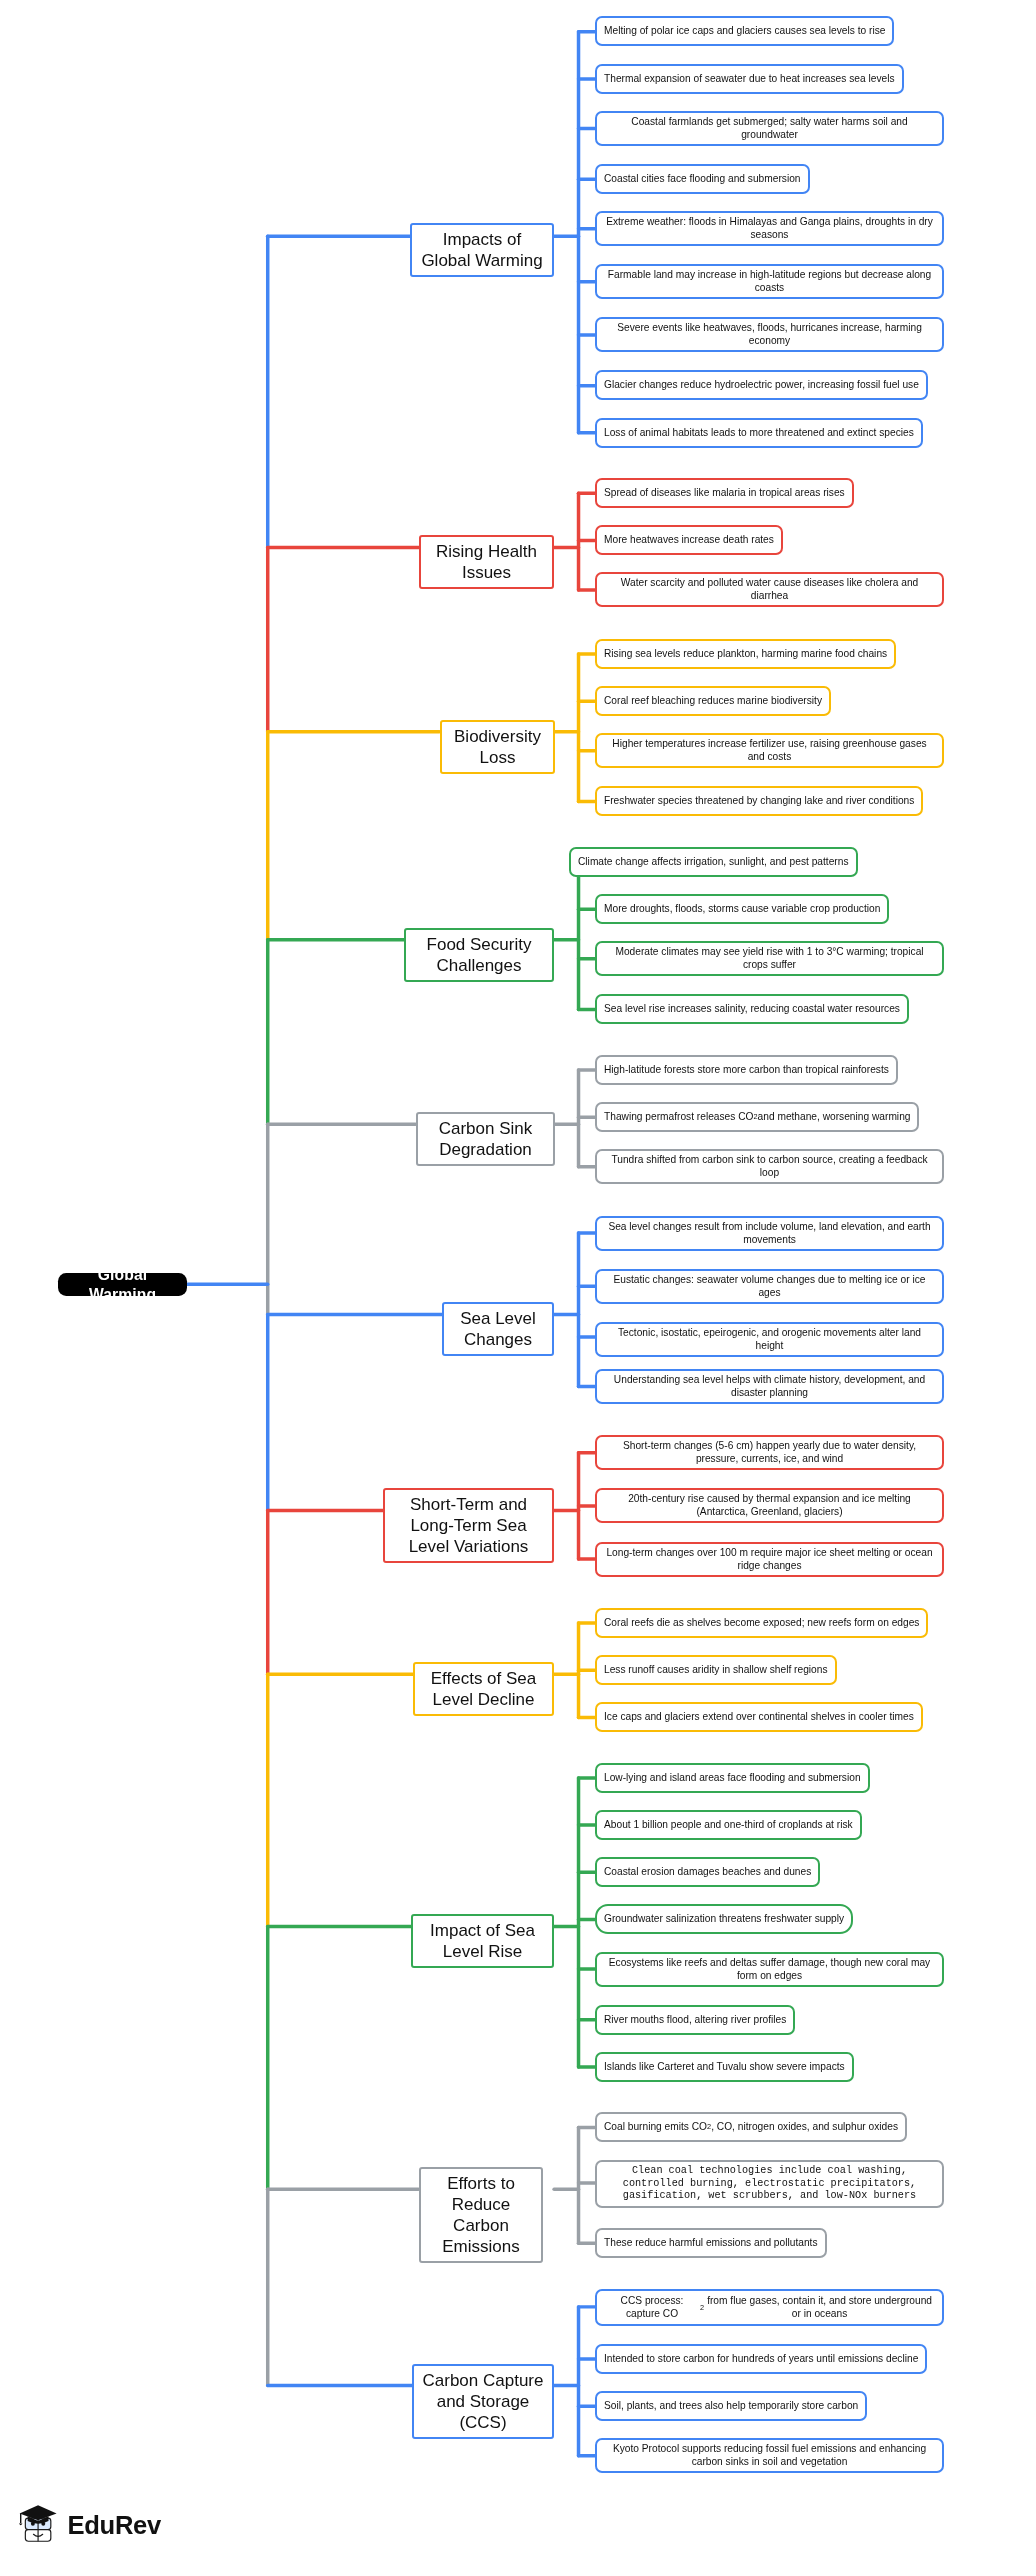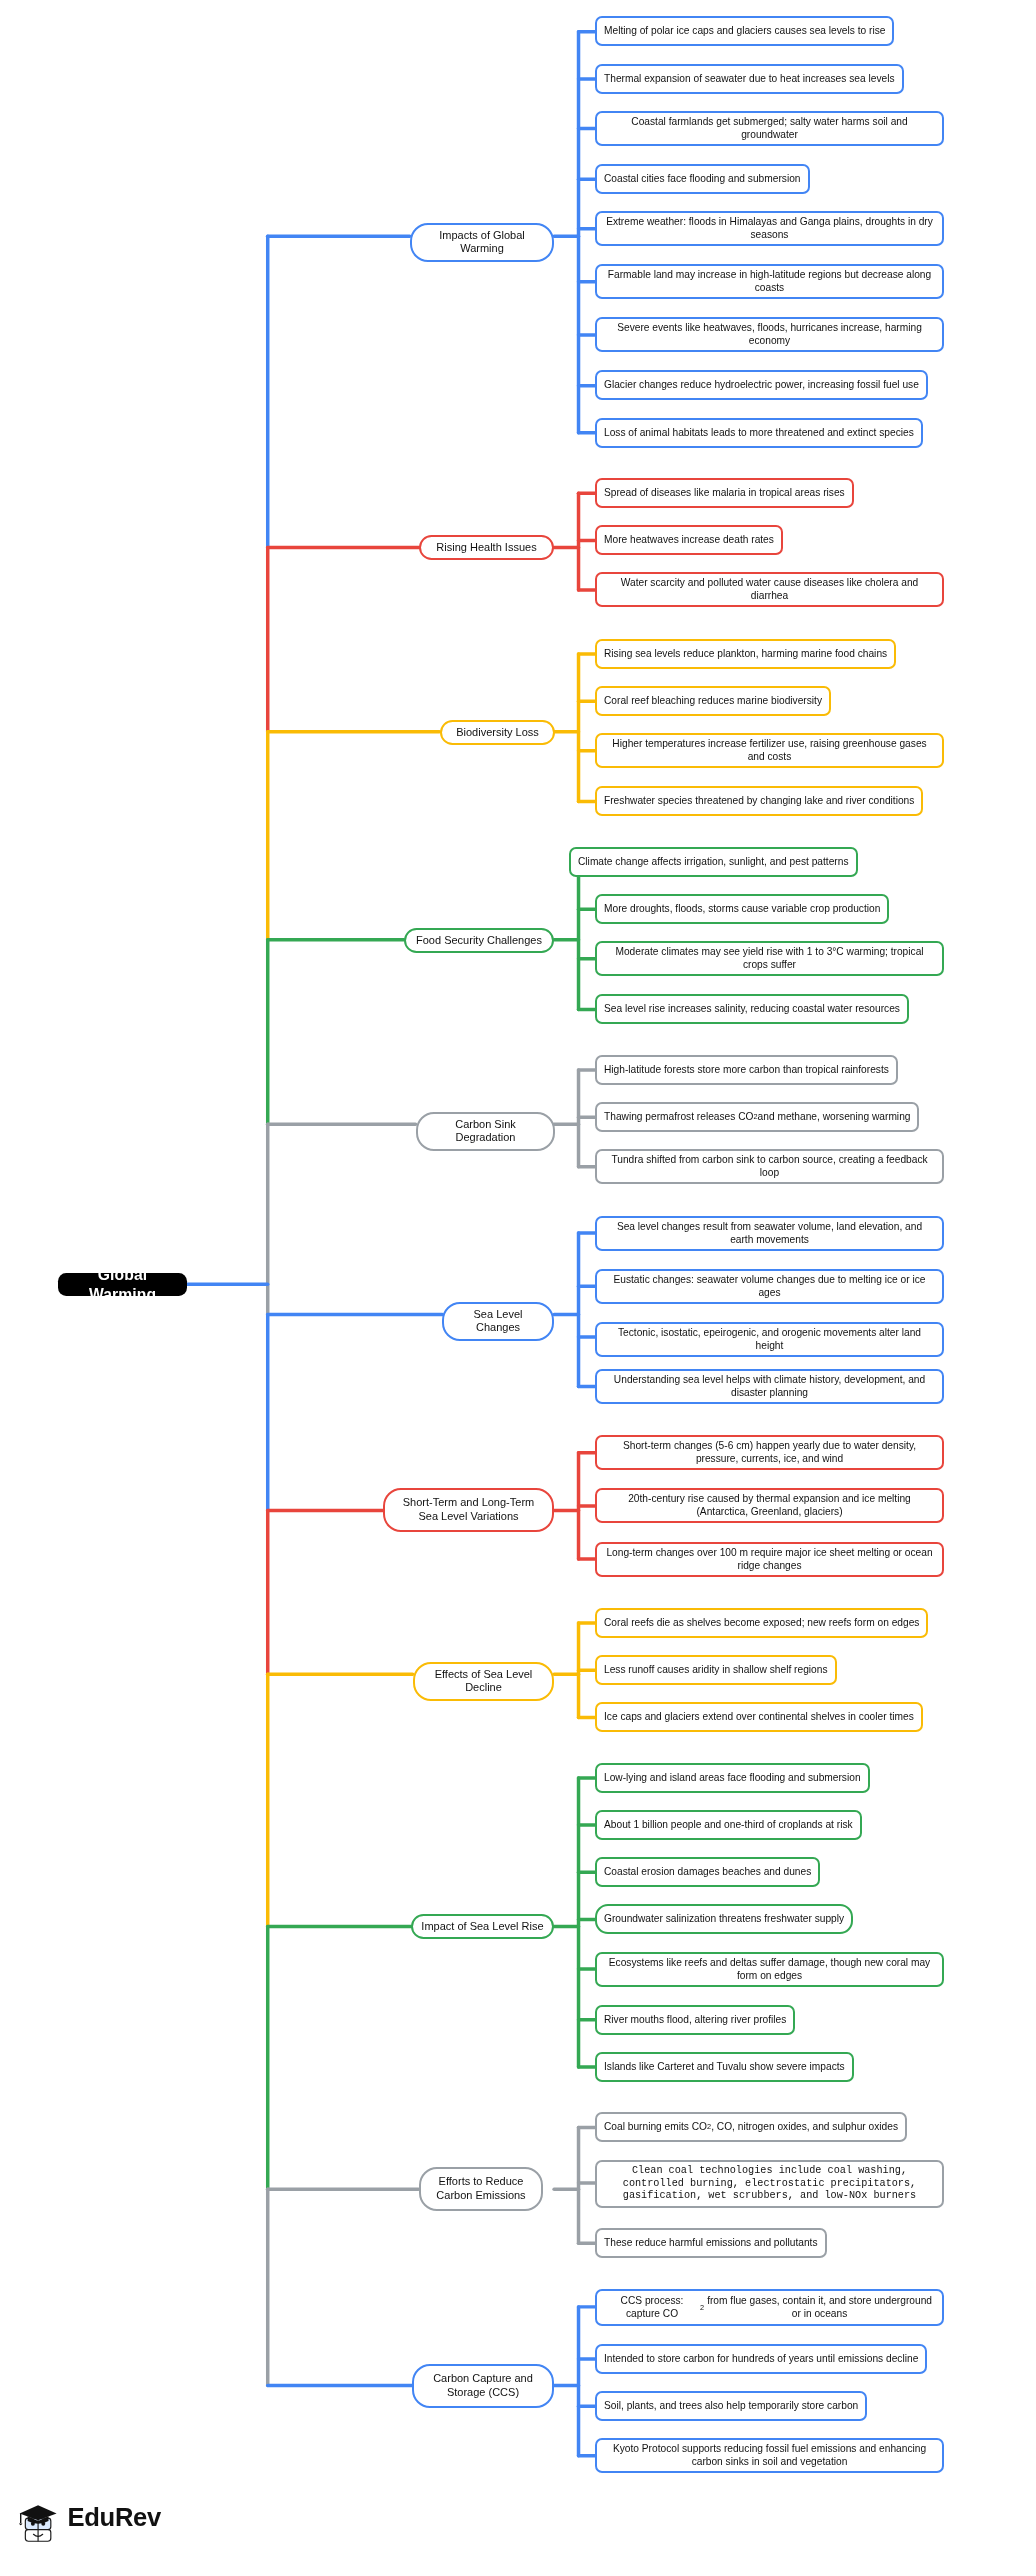--- a/index.html
+++ b/index.html
@@ -37,41 +37,41 @@
     background: #000000;
     color: #ffffff;
     font-weight: bold;
     font-size: 15.7px;
     border-radius: 8.2px;
     letter-spacing: 0.1px;
     padding: 3.5px 10.5px;
   }
   .branch-node {
     border: 2.3px solid #000;
-    border-radius: 18px;
-    font-size: 11px;
+    border-radius: 3px;
+    font-size: 17px;
     color: #111111;
     padding: 3.5px 8.2px;
   }
   .leaf-node {
     border: 2.3px solid #000;
     border-radius: 7px;
     font-size: 10.2px;
     color: #111111;
     padding: 2.9px 7px;
   }
   sub { font-size: 0.72em; vertical-align: sub; }
 
   
   #edurev-logo {
     position: absolute;
     left: 16.3px;
     top: 2503px;
     display: flex;
-    align-items: flex-start;
+    align-items: center;
     gap: 8.2px;
   }
   #edurev-logo .logo-mark { width: 43px; height: 44px; display:block; }
   #edurev-logo .logo-text {
     font-size: 25.6px;
     font-weight: bold;
     color: #111111;
     letter-spacing: -0.3px;
     font-family: "Liberation Sans", sans-serif;
   }
@@ -200,21 +200,21 @@
       <div class="node branch-node" style="left: 404px; top: 928px; width: 150px; min-height: 24.5px; border-color: rgb(52, 168, 83);">Food Security Challenges</div>
       <div class="node leaf-node" style="left: 569px; top: 847px; max-width: 349px; min-height: 30px; border-color: rgb(52, 168, 83);">Climate change affects irrigation, sunlight, and pest patterns</div>
       <div class="node leaf-node" style="left: 595px; top: 894px; max-width: 349px; min-height: 30px; border-color: rgb(52, 168, 83);">More droughts, floods, storms cause variable crop production</div>
       <div class="node leaf-node" style="left: 595px; top: 941px; max-width: 349px; min-height: 35px; border-color: rgb(52, 168, 83);">Moderate climates may see yield rise with 1 to 3°C warming; tropical crops suffer</div>
       <div class="node leaf-node" style="left: 595px; top: 994px; max-width: 349px; min-height: 30px; border-color: rgb(52, 168, 83);">Sea level rise increases salinity, reducing coastal water resources</div>
       <div class="node branch-node" style="left: 416px; top: 1112px; width: 139px; min-height: 24.5px; border-color: rgb(154, 160, 166);">Carbon Sink Degradation</div>
       <div class="node leaf-node" style="left: 595px; top: 1055px; max-width: 349px; min-height: 30px; border-color: rgb(154, 160, 166);">High-latitude forests store more carbon than tropical rainforests</div>
       <div class="node leaf-node" style="left: 595px; top: 1102px; max-width: 349px; min-height: 30px; border-color: rgb(154, 160, 166);">Thawing permafrost releases CO<sub>2</sub> and methane, worsening warming</div>
       <div class="node leaf-node" style="left: 595px; top: 1149px; max-width: 349px; min-height: 35px; border-color: rgb(154, 160, 166);">Tundra shifted from carbon sink to carbon source, creating a feedback loop</div>
       <div class="node branch-node" style="left: 442px; top: 1302px; width: 112px; min-height: 24.5px; border-color: rgb(66, 133, 244);">Sea Level Changes</div>
-      <div class="node leaf-node" style="left: 595px; top: 1216px; max-width: 349px; min-height: 35px; border-color: rgb(66, 133, 244);">Sea level changes result from seawater volume, land elevation, and earth movements</div>
+      <div class="node leaf-node" style="left: 595px; top: 1216px; max-width: 349px; min-height: 35px; border-color: rgb(66, 133, 244);">Sea level changes result from include volume, land elevation, and earth movements</div>
       <div class="node leaf-node" style="left: 595px; top: 1269px; max-width: 349px; min-height: 35px; border-color: rgb(66, 133, 244);">Eustatic changes: seawater volume changes due to melting ice or ice ages</div>
       <div class="node leaf-node" style="left: 595px; top: 1322px; max-width: 349px; min-height: 30px; border-color: rgb(66, 133, 244);">Tectonic, isostatic, epeirogenic, and orogenic movements alter land height</div>
       <div class="node leaf-node" style="left: 595px; top: 1369px; max-width: 349px; min-height: 35px; border-color: rgb(66, 133, 244);">Understanding sea level helps with climate history, development, and disaster planning</div>
       <div class="node branch-node" style="left: 383px; top: 1488px; width: 171px; min-height: 44px; border-color: rgb(232, 69, 60);">Short-Term and Long-Term Sea Level Variations</div>
       <div class="node leaf-node" style="left: 595px; top: 1435px; max-width: 349px; min-height: 35px; border-color: rgb(232, 69, 60);">Short-term changes (5-6 cm) happen yearly due to water density, pressure, currents, ice, and wind</div>
       <div class="node leaf-node" style="left: 595px; top: 1488px; max-width: 349px; min-height: 35px; border-color: rgb(232, 69, 60);">20th-century rise caused by thermal expansion and ice melting (Antarctica, Greenland, glaciers)</div>
       <div class="node leaf-node" style="left: 595px; top: 1542px; max-width: 349px; min-height: 35px; border-color: rgb(232, 69, 60);">Long-term changes over 100 m require major ice sheet melting or ocean ridge changes</div>
       <div class="node branch-node" style="left: 413px; top: 1662px; width: 141px; min-height: 24.5px; border-color: rgb(250, 187, 5);">Effects of Sea Level Decline</div>
       <div class="node leaf-node" style="left: 595px; top: 1608px; max-width: 349px; min-height: 30px; border-color: rgb(250, 187, 5);">Coral reefs die as shelves become exposed; new reefs form on edges</div>
       <div class="node leaf-node" style="left: 595px; top: 1655px; max-width: 349px; min-height: 30px; border-color: rgb(250, 187, 5);">Less runoff causes aridity in shallow shelf regions</div>

